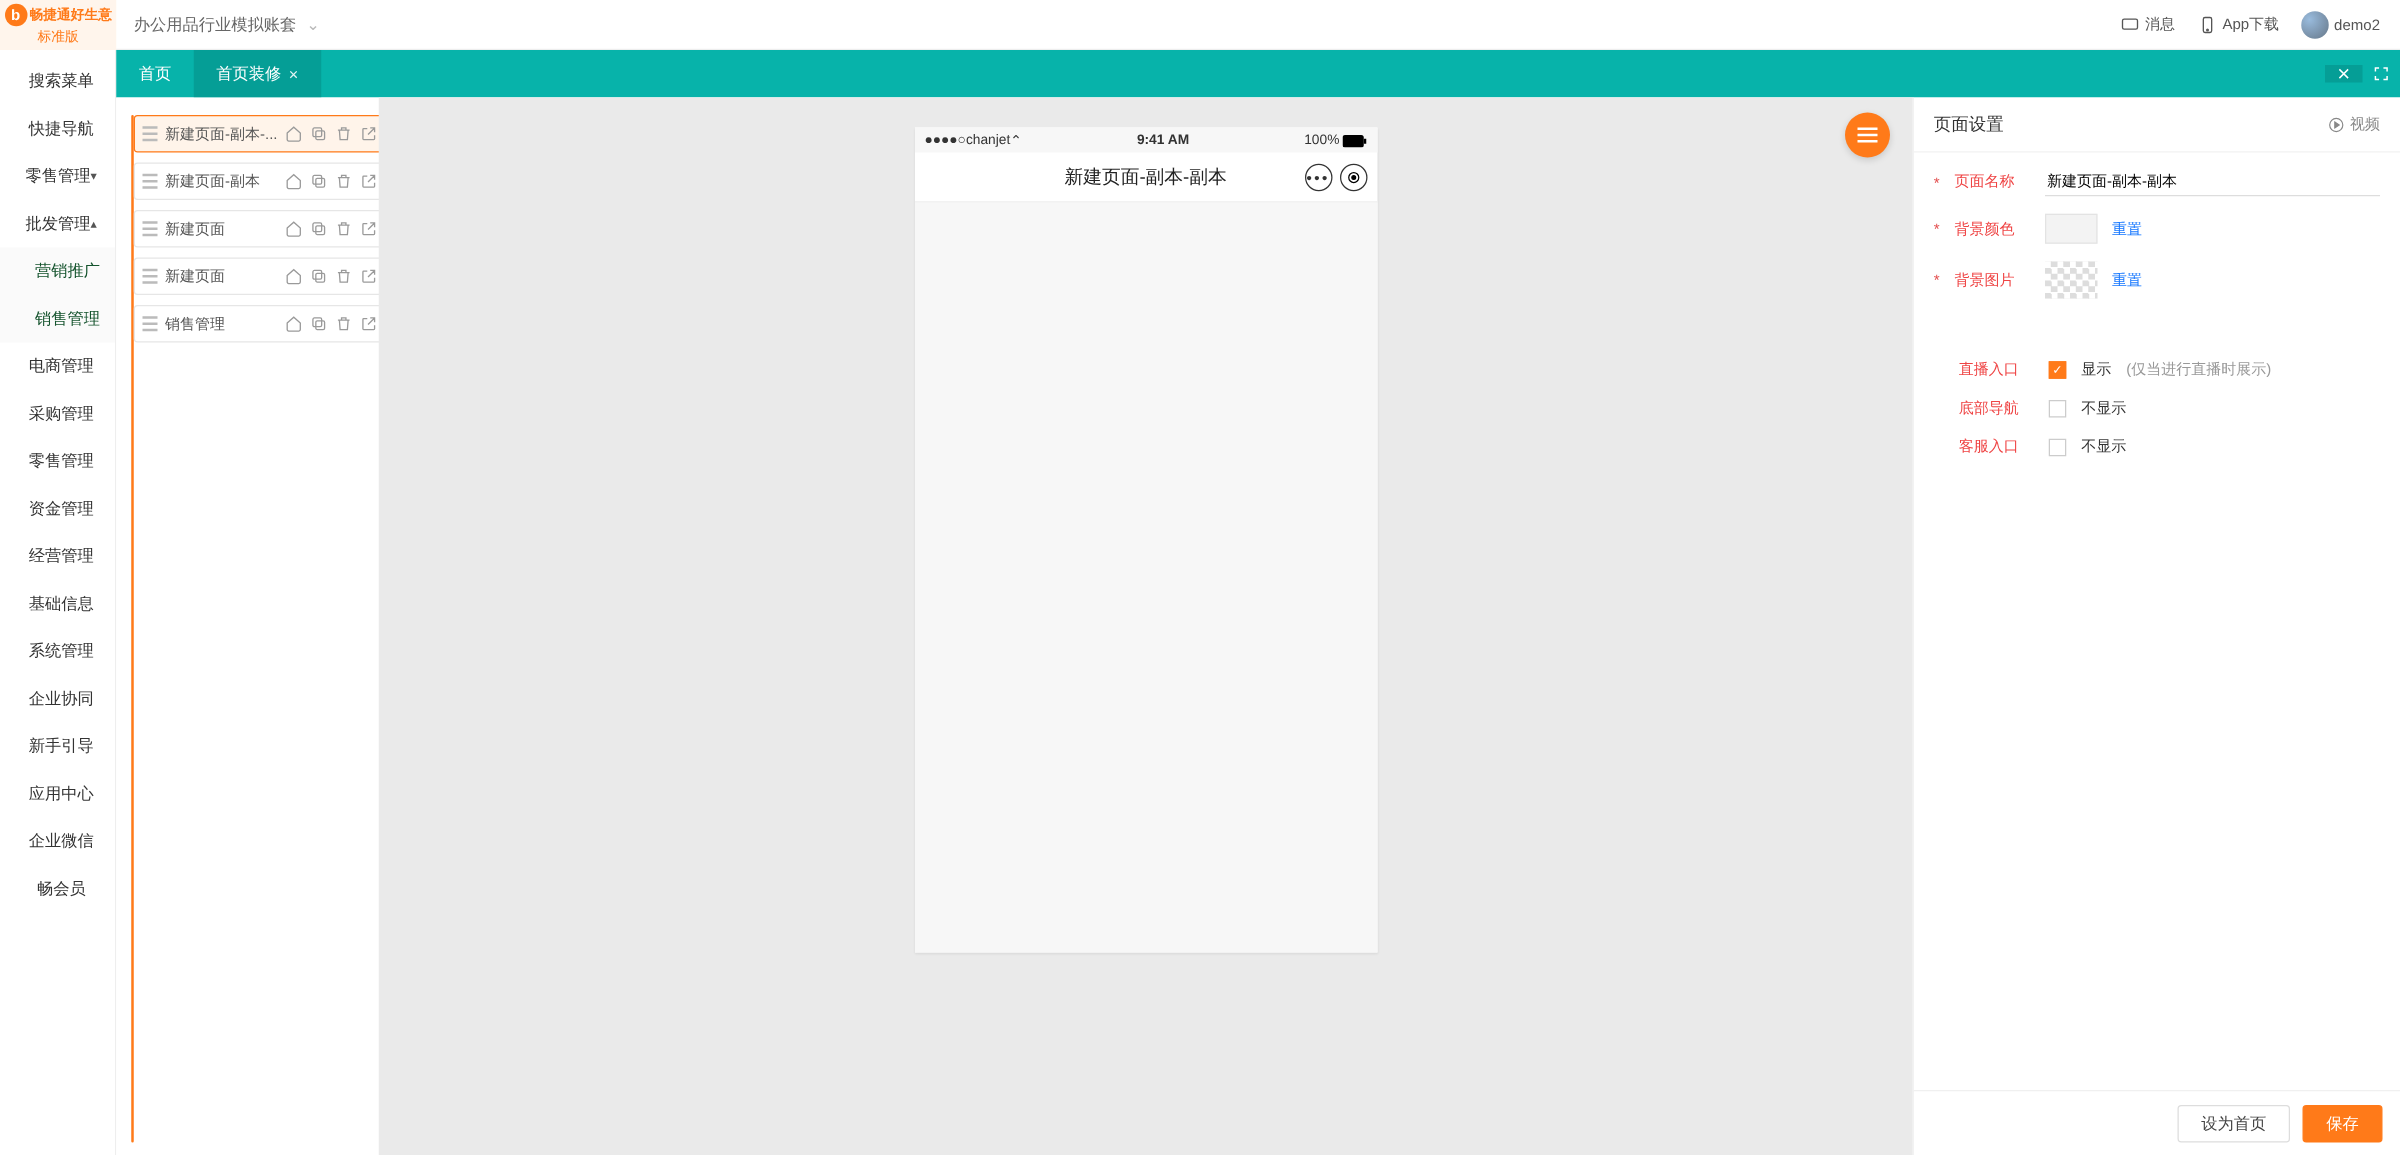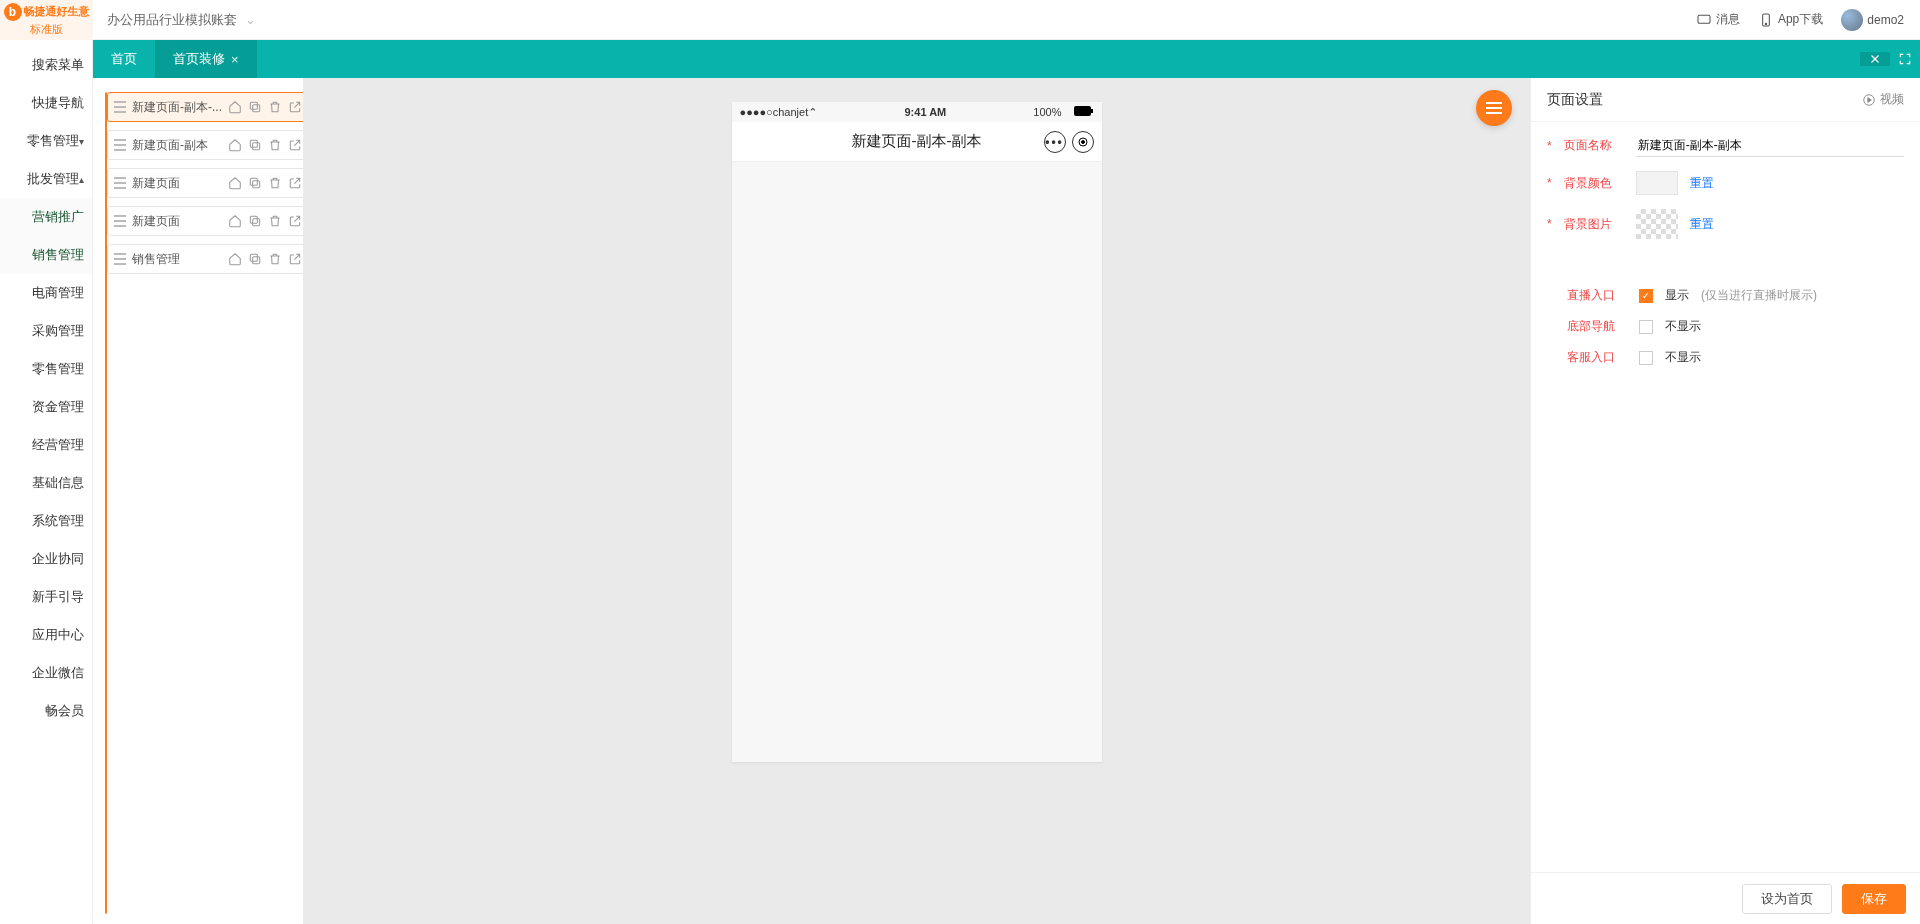--- a/index.html
+++ b/index.html
@@ -19,21 +19,21 @@
   .top-actions{display:flex;align-items:center;gap:18px;color:#555}
   .top-act{display:flex;align-items:center;gap:4px;cursor:pointer}
   .avatar{width:22px;height:22px;border-radius:50%;background:radial-gradient(circle at 30% 30%,#9bd,#678);}
   .ico{width:16px;height:16px;display:inline-block}
 
   
   .main{flex:1;display:flex;min-height:0}
 
   
   .leftnav{width:93px;border-right:1px solid #eee;padding-top:6px;overflow:auto}
-  .leftnav .item{padding:10px 8px 10px 14px;color:#333;font-size:13px;display:flex;align-items:center;justify-content:flex-end;cursor:pointer}
+  .leftnav .item{padding:10px 8px 10px 14px;color:#333;font-size:13px;display:flex;align-items:center;justify-content:center;cursor:pointer}
   .leftnav .item.sub{padding-left:24px;color:#14532d;background:#fafafa}
   .leftnav .item .caret{color:#555;font-size:10px}
 
   
   .content{flex:1;display:flex;flex-direction:column;min-width:0}
 
   
   .tabstrip{height:38px;background:#07b3aa;display:flex;align-items:stretch;color:#fff}
   .tab{padding:16px 18px;display:flex;align-items:center;gap:6px;font-size:13px;cursor:pointer}
   .tab.active{background:#059e96}
@@ -57,21 +57,21 @@
   .drag-dots span{height:2px;background:#bbb}
   .page-item .name{flex:1;font-size:12px;color:#555;white-space:nowrap;overflow:hidden;text-overflow:ellipsis}
   .mini{width:14px;height:14px;color:#9a9a9a}
   .panel-left-footer{margin-top:auto;padding:12px 0}
   .newpage{width:100%;height:34px;background:#ff7a19;color:#fff;border:none;border-radius:3px;font-size:13px;cursor:pointer}
 
   .canvas-wrap{flex:1;background:#eaeaea;position:relative;display:flex;align-items:flex-start;justify-content:center;padding-top:24px}
   .phone{width:370px;background:#fff;box-shadow:0 1px 2px rgba(0,0,0,.08)}
   .ph-status{height:20px;background:#f7f7f7;display:flex;align-items:center;padding:0 8px;font-size:11px;color:#333}
   .ph-status .mid{flex:1;text-align:center;font-weight:bold}
-  .ph-status .bat{display:flex;align-items:flex-start;gap:12px}
+  .ph-status .bat{display:flex;align-items:flex-end;gap:2px}
   .ph-head{height:40px;display:flex;align-items:center;justify-content:center;position:relative;border-bottom:1px solid #eee}
   .ph-head .title{font-size:15px;color:#222}
   .ph-head .acts{position:absolute;right:8px;display:flex;align-items:center;gap:6px}
   .circ{width:22px;height:22px;border:1.5px solid #333;border-radius:50%;display:flex;align-items:center;justify-content:center}
   .dots3{letter-spacing:2px;font-weight:bold}
   .ph-body{height:600px;background:#f7f7f7}
 
   .float-menu{position:absolute;right:18px;top:12px;width:36px;height:36px;border-radius:50%;background:#ff7a19;display:flex;align-items:center;justify-content:center;cursor:pointer;box-shadow:0 2px 6px rgba(0,0,0,.15)}
   .float-menu span{display:block;width:16px;height:2px;background:#fff;box-shadow:0 -5px 0 #fff,0 5px 0 #fff}
 

